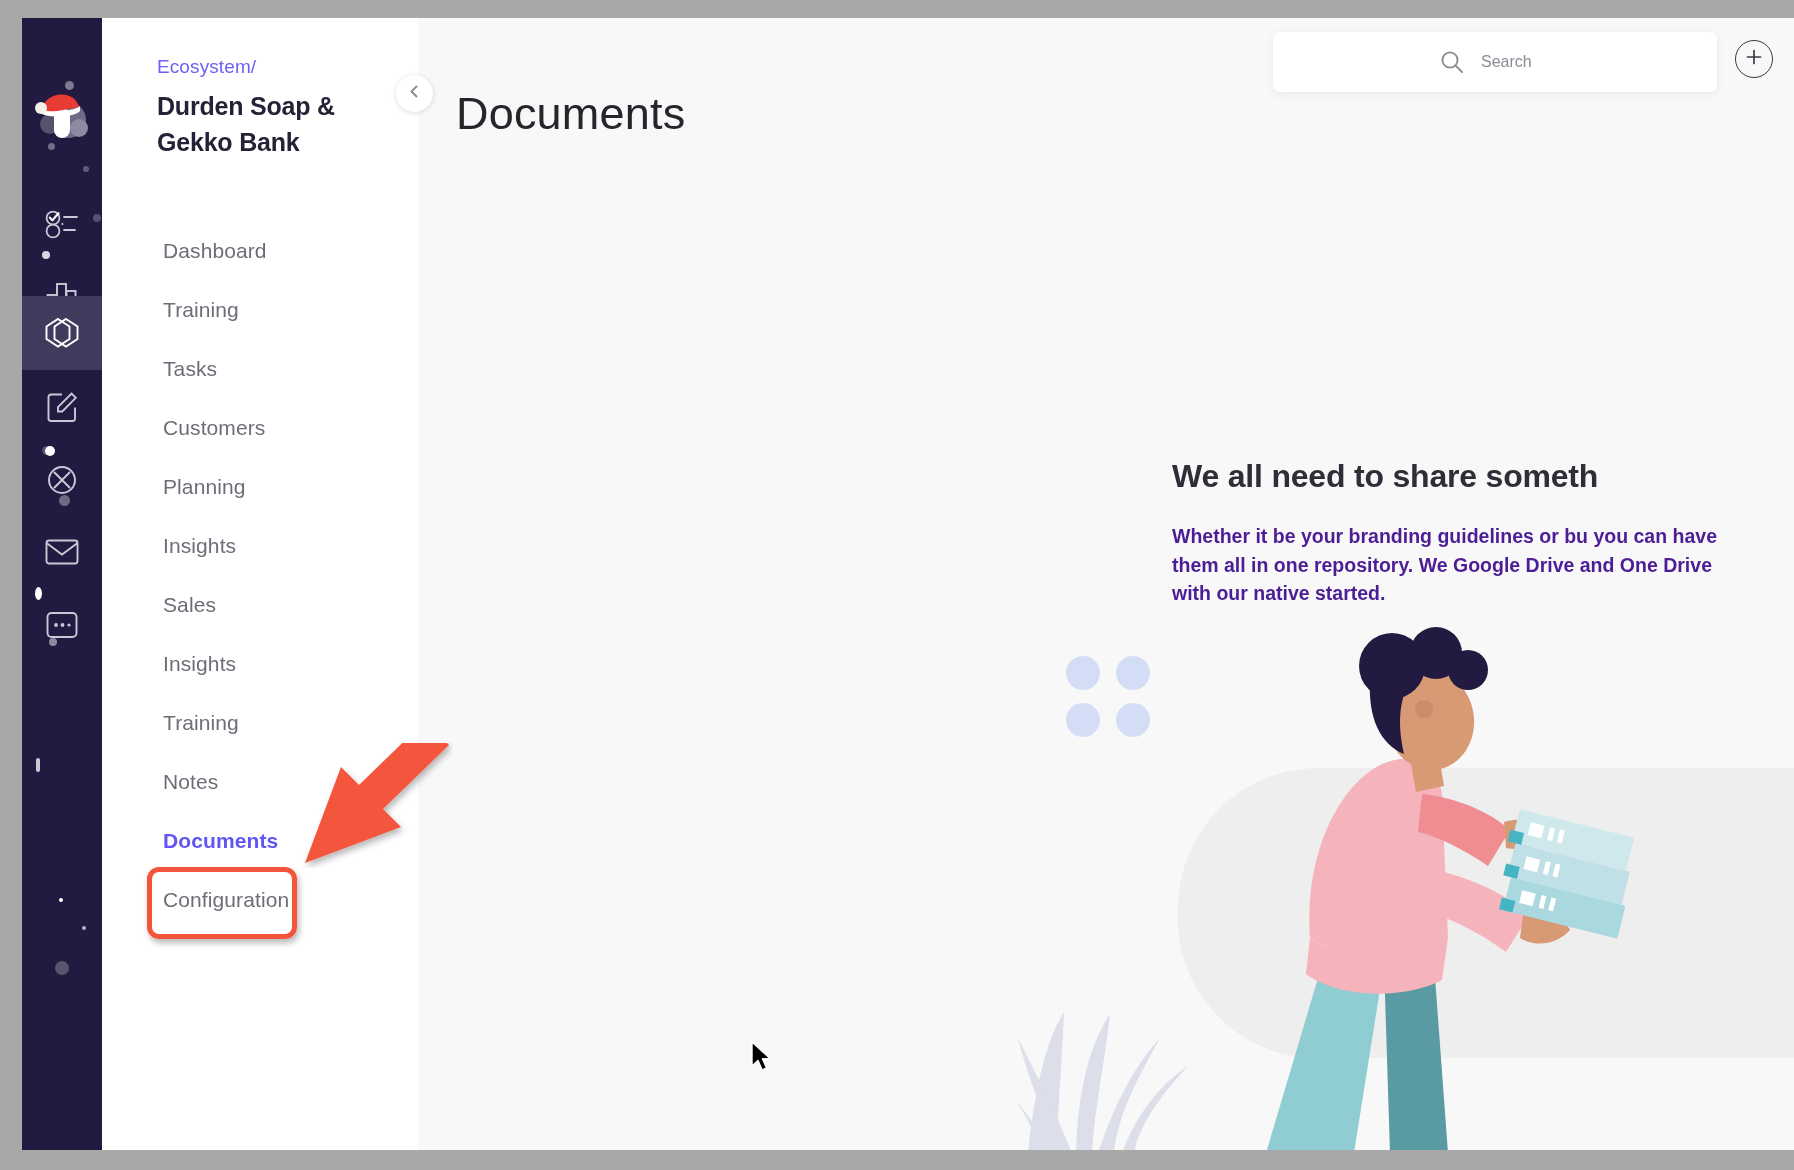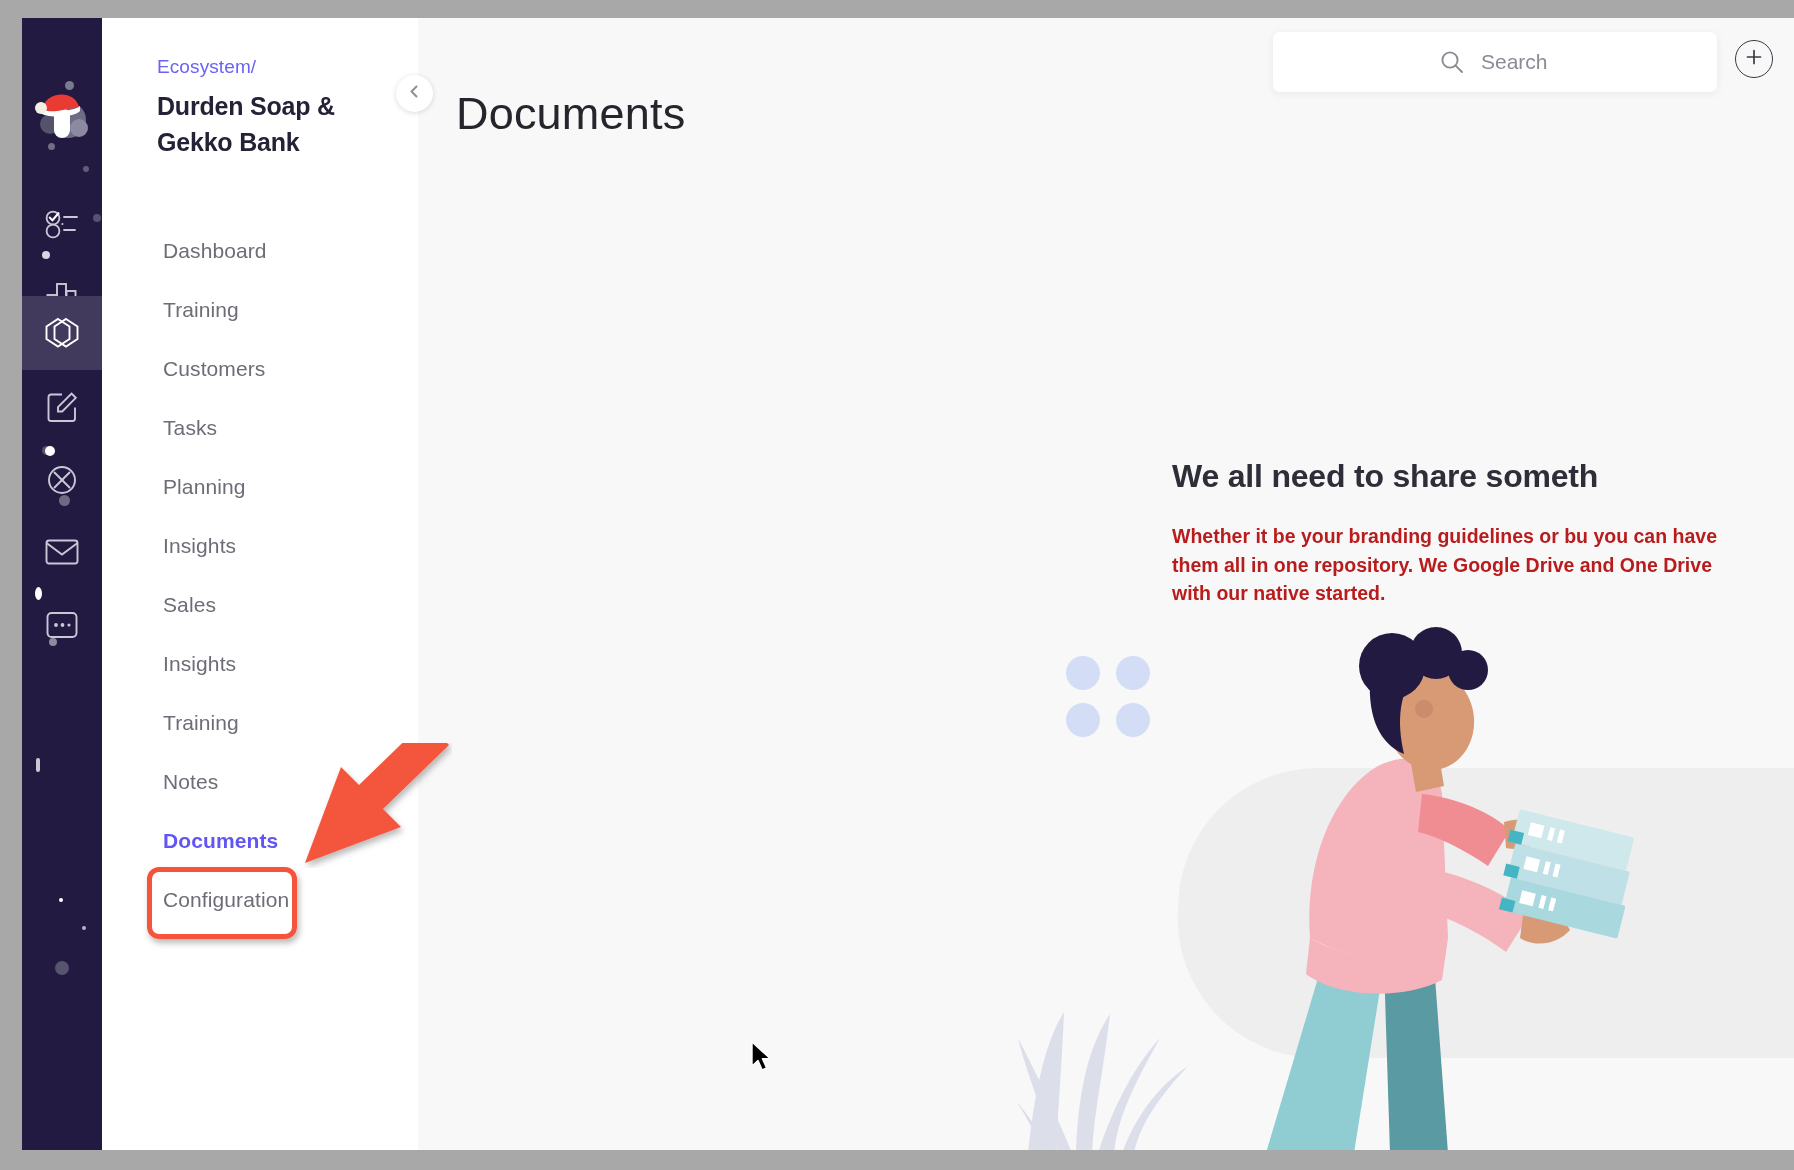--- a/index.html
+++ b/index.html
@@ -206,21 +206,21 @@
   #search-input {
     position: absolute;
     left: 208px;
     top: 0;
     height: 60px;
     width: 230px;
     border: none;
     outline: none;
     background: transparent;
     font-family: "Liberation Sans", sans-serif;
-    font-size: 21px;
+    font-size: 16px;
     color: #6d6d78;
   }
   #search-input::placeholder { color: #8b8b95; }
 
   #add-button {
     position: absolute;
     right: 21px;
     top: 22px;
     width: 38px;
     height: 38px;
@@ -247,21 +247,21 @@
     color: #2e2e39;
     white-space: nowrap;
     letter-spacing: -.2px;
   }
   #empty-body {
     margin-top: 27px;
     width: 560px;
     font-size: 19.5px;
     font-weight: bold;
     line-height: 1.47;
-    color: #b91c1c;
+    color: #4c1d95;
   }
 
   #dots-decor {
     position: absolute;
     left: 648px;
     top: 638px;
     width: 92px;
     height: 92px;
   }
   #dots-decor span {
@@ -417,22 +417,22 @@
 
       <div id="breadcrumb">
         <span>Ecosystem</span><span class="slash">/</span>
       </div>
 
       <div id="workspace-title">Durden Soap &amp; Gekko Bank</div>
 
       <ul id="nav-list">
         <li class="nav-item"><span>Dashboard</span></li>
         <li class="nav-item"><span>Training</span></li>
+        <li class="nav-item"><span>Tasks</span></li>
         <li class="nav-item"><span>Customers</span></li>
-        <li class="nav-item"><span>Tasks</span></li>
         <li class="nav-item"><span>Planning</span></li>
         <li class="nav-item"><span>Insights</span></li>
         <li class="nav-item"><span>Sales</span></li>
         <li class="nav-item"><span>Insights</span></li>
         <li class="nav-item"><span>Training</span></li>
         <li class="nav-item"><span>Notes</span></li>
         <li class="nav-item selected"><span>Documents</span></li>
         <li class="nav-item"><span>Configuration</span></li>
       </ul>
     </div>

